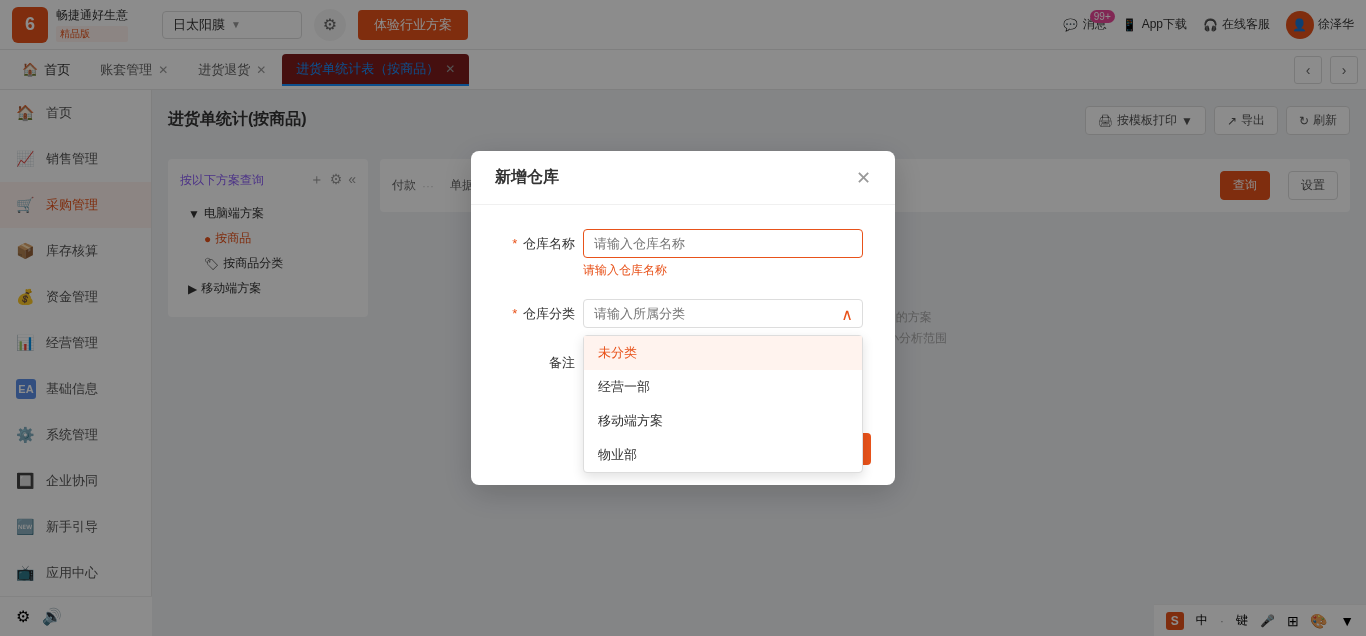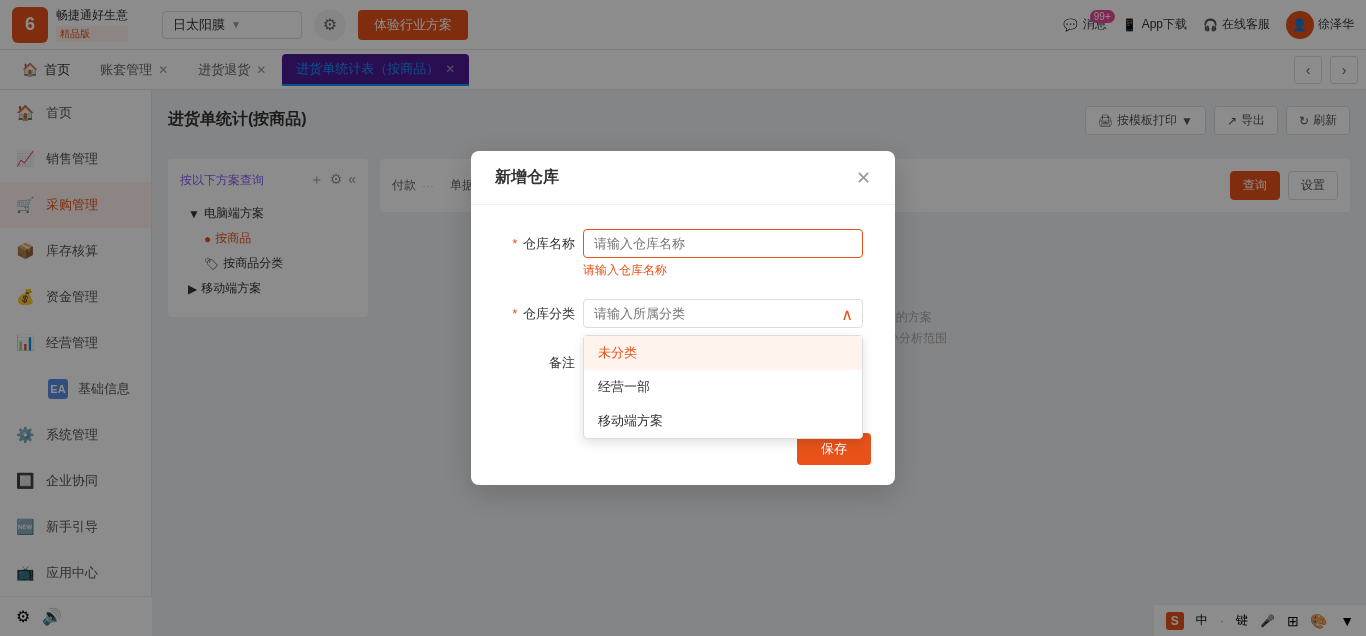--- a/index.html
+++ b/index.html
@@ -127,21 +127,21 @@
       display: flex;
       align-items: center;
       gap: 6px;
       border-radius: 4px 4px 0 0;
       cursor: pointer;
       font-size: 13px;
       color: #666;
       white-space: nowrap;
     }
     .tab-item.active {
-      background: #4c1d95;
+      background: #7f1d1d;
       color: #1890ff;
       border-bottom: 2px solid #1890ff;
     }
     .tab-item.home {
       color: #333;
     }
     .tab-close {
       font-size: 12px;
       color: #999;
       cursor: pointer;
@@ -534,21 +534,21 @@
     </div>
     <div class="sidebar-item">
       <span class="sidebar-icon">💰</span>
       <span>资金管理</span>
     </div>
     <div class="sidebar-item">
       <span class="sidebar-icon">📊</span>
       <span>经营管理</span>
     </div>
     <div class="sidebar-item">
-      <span class="sidebar-icon" style="font-size:11px;font-weight:bold;background:#5b8fe8;color:#fff;border-radius:3px;padding:1px 3px;margin-left:32px;">EA</span>
+      <span class="sidebar-icon" style="font-size:11px;font-weight:bold;background:#5b8fe8;color:#fff;border-radius:3px;padding:1px 3px;">EA</span>
       <span>基础信息</span>
     </div>
     <div class="sidebar-item">
       <span class="sidebar-icon">⚙️</span>
       <span>系统管理</span>
     </div>
     <div class="sidebar-item">
       <span class="sidebar-icon">🔲</span>
       <span>企业协同</span>
     </div>
@@ -633,21 +633,21 @@
               <span style="color:#ccc;">···</span>
             </div>
             <div class="filter-item">
               <span>单据状态</span>
               <select class="filter-input" style="width:120px;"></select>
             </div>
             <div class="filter-item">
               <span>商品</span>
               <span style="color:#ccc;">···</span>
             </div>
-            <div style="margin-left:auto;display:flex;gap:8px;">
+            <div style="margin-left:auto;display:flex;gap:18px;">
               <button class="toolbar-btn primary">查询</button>
               <button class="toolbar-btn">设置</button>
             </div>
           </div>
         </div>
 
         <div class="center-hint">
           <div class="hint-icon">🗂</div>
           <div class="hint-row">
             <span>●</span>
@@ -696,20 +696,23 @@
             <div class="dropdown-list">
               <div class="dropdown-item selected">
                 <span>未分类</span>
               </div>
               <div class="dropdown-item">
                 <span>经营一部</span>
               </div>
               <div class="dropdown-item">
                 <span>移动端方案</span>
               </div>
+              <div class="dropdown-item">
+                <span>物业部</span>
+              </div>
             </div>
           </div>
         </div>
       </div>
 
       <div class="form-item">
         <div class="form-label">备注</div>
         <div class="form-control">
           <input type="text" class="form-input" style="">
         </div>

